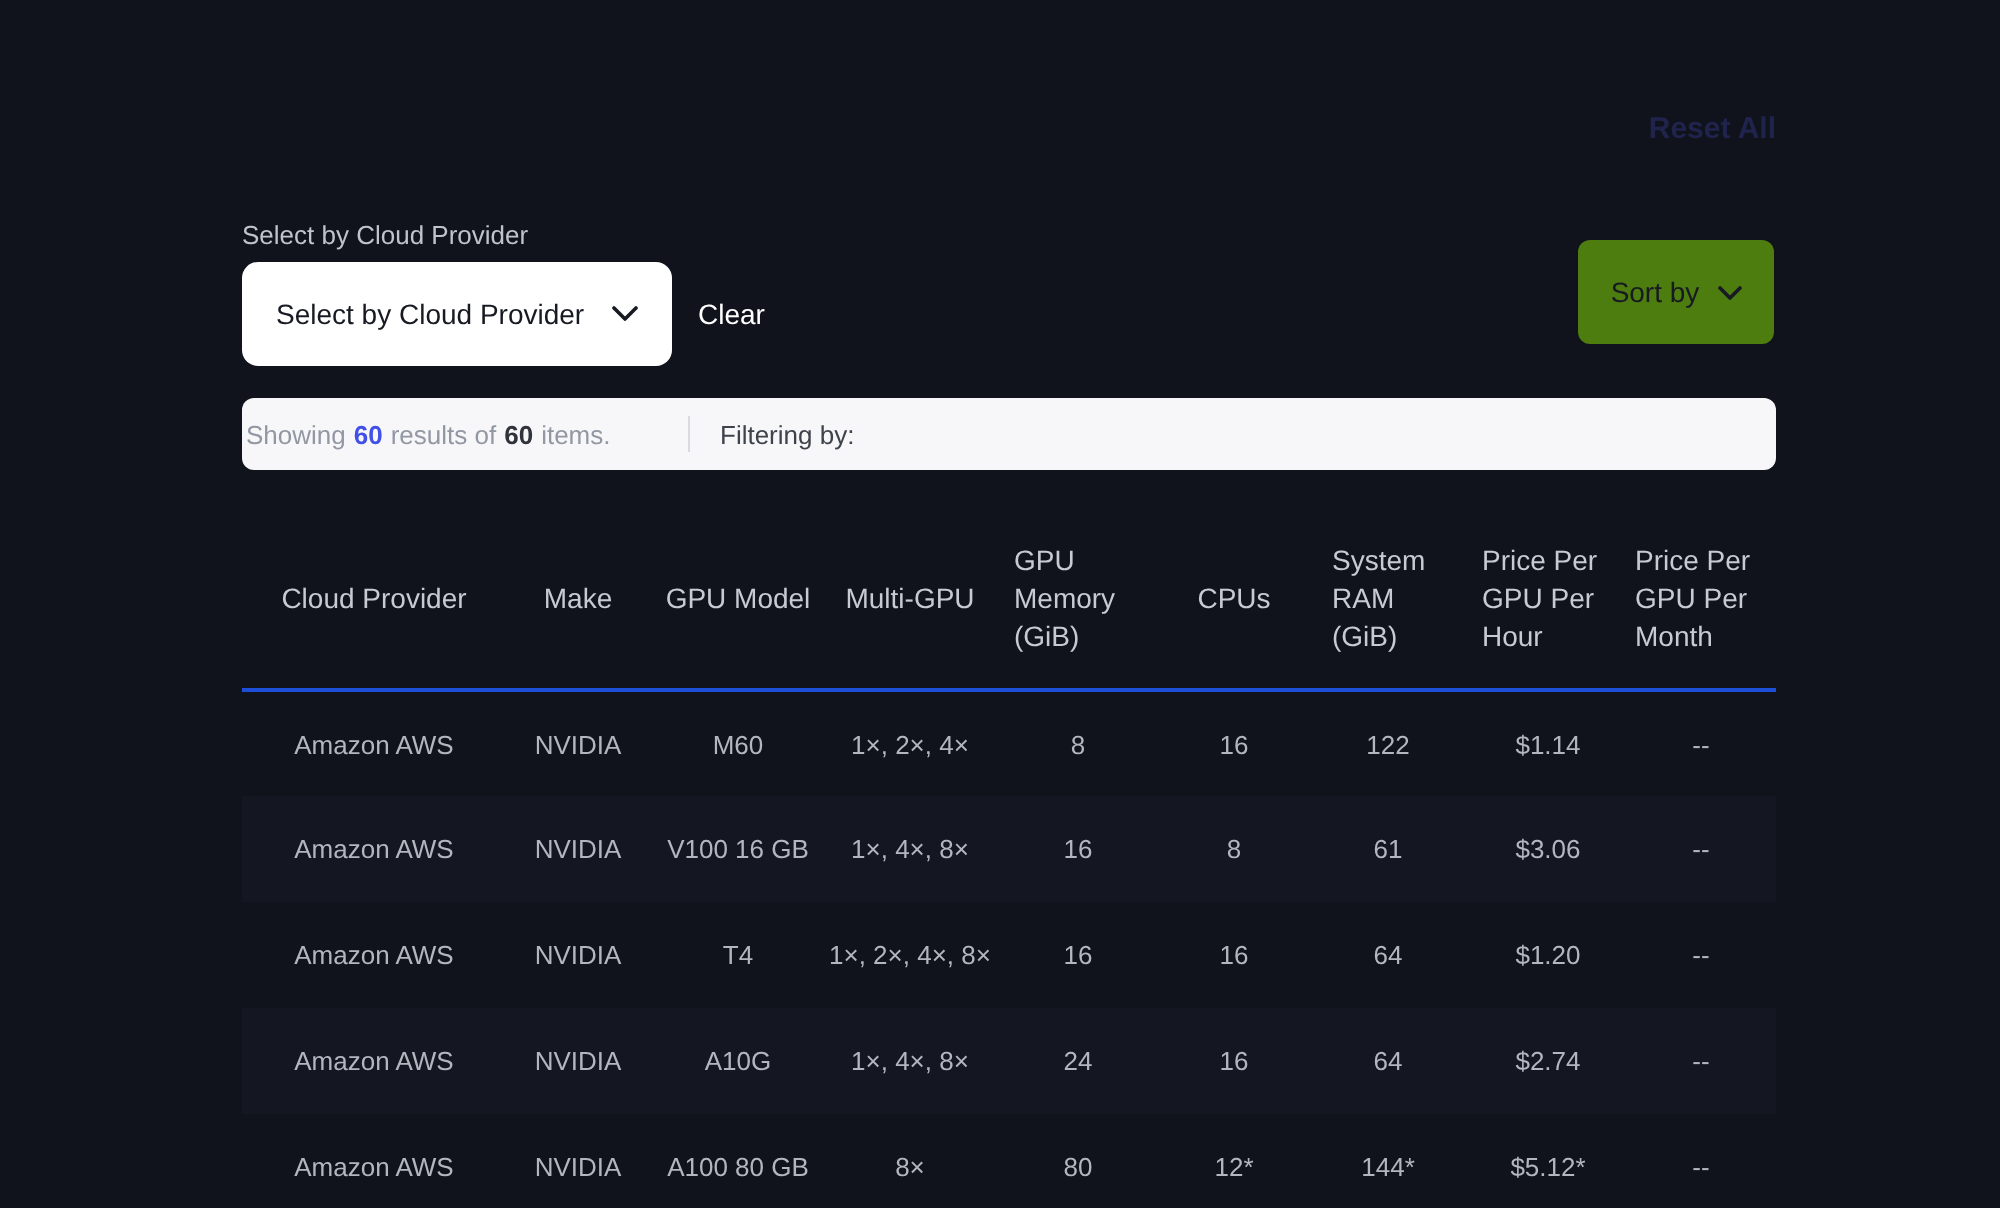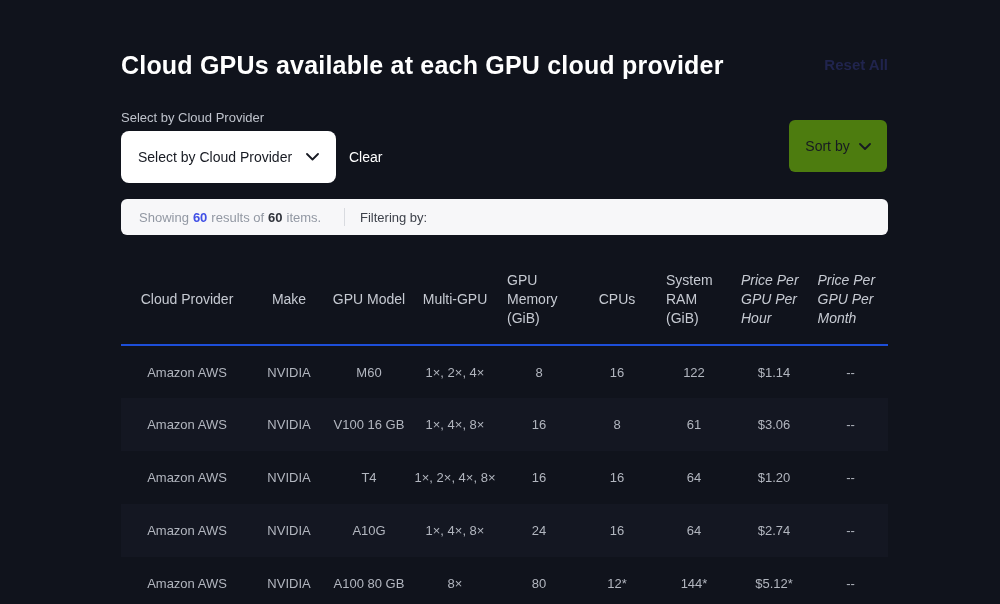--- a/index.html
+++ b/index.html
@@ -52,54 +52,53 @@
   .chevron { display:inline-flex; }
 
   .results-bar {
     position:absolute; left:121px; top:199px;
     width:767px; height:36px;
     background:#f7f7f9; border-radius:6px;
     display:flex; align-items:center;
     font-size:13px; color:#9298a3;
   }
   .results-left {
-    width:223px; padding-left:18px;
+    width:223px; padding-left:2px;
     display:flex; align-items:center; gap:4px; white-space:nowrap;
   }
   .count-shown { color:#4150e6; font-weight:700; }
   .count-total { color:#30333b; font-weight:700; }
   .results-divider { width:1px; height:18px; background:#d9dbe0; }
   .filtering-by { margin-left:15px; color:#3e424b; }
 
   .gpu-table {
     position:absolute; left:121px; top:255px;
     width:767px; border-collapse:collapse; table-layout:fixed;
   }
   .gpu-table thead th {
     height:90px; vertical-align:middle;
     font-weight:400; font-size:14px; color:#c6cad2;
     text-align:center; border-bottom:2px solid #1d4ed8;
     line-height:1.35; white-space:nowrap;
   }
   .gpu-table thead th .hwrap {
     display:inline-block; text-align:left; white-space:normal;
   }
-  .w64 { width:64px; } .w56 { width:56px; } .w66 { width:66px;font-style:italic; }
+  .w64 { width:64px; } .w56 { width:56px; } .w66 { width:66px; }
   .gpu-table tbody td {
     height:53px; text-align:center;
     font-size:13px; color:#b2b6bf; white-space:nowrap;
   }
   .gpu-table tbody tr:nth-child(even) { background:#141722; }
 </style>
 </head>
 <body>
 
 <div class="page">
 
-  <h1 class="page-title">Cloud GPUs available at each GPU cloud provider</h1>
   <div class="reset-all">Reset All</div>
 
   <div class="filter-label">Select by Cloud Provider</div>
 
   <div class="provider-dropdown">
     <span class="dd-text">Select by Cloud Provider</span>
     <span class="chevron">
       <svg width="13" height="8" viewBox="0 0 13 8">
           <path d="M1 1l5.5 5.5L12 1" stroke="#171a22" stroke-width="1.8" fill="none" stroke-linecap="round" stroke-linejoin="round"></path>
         </svg>

